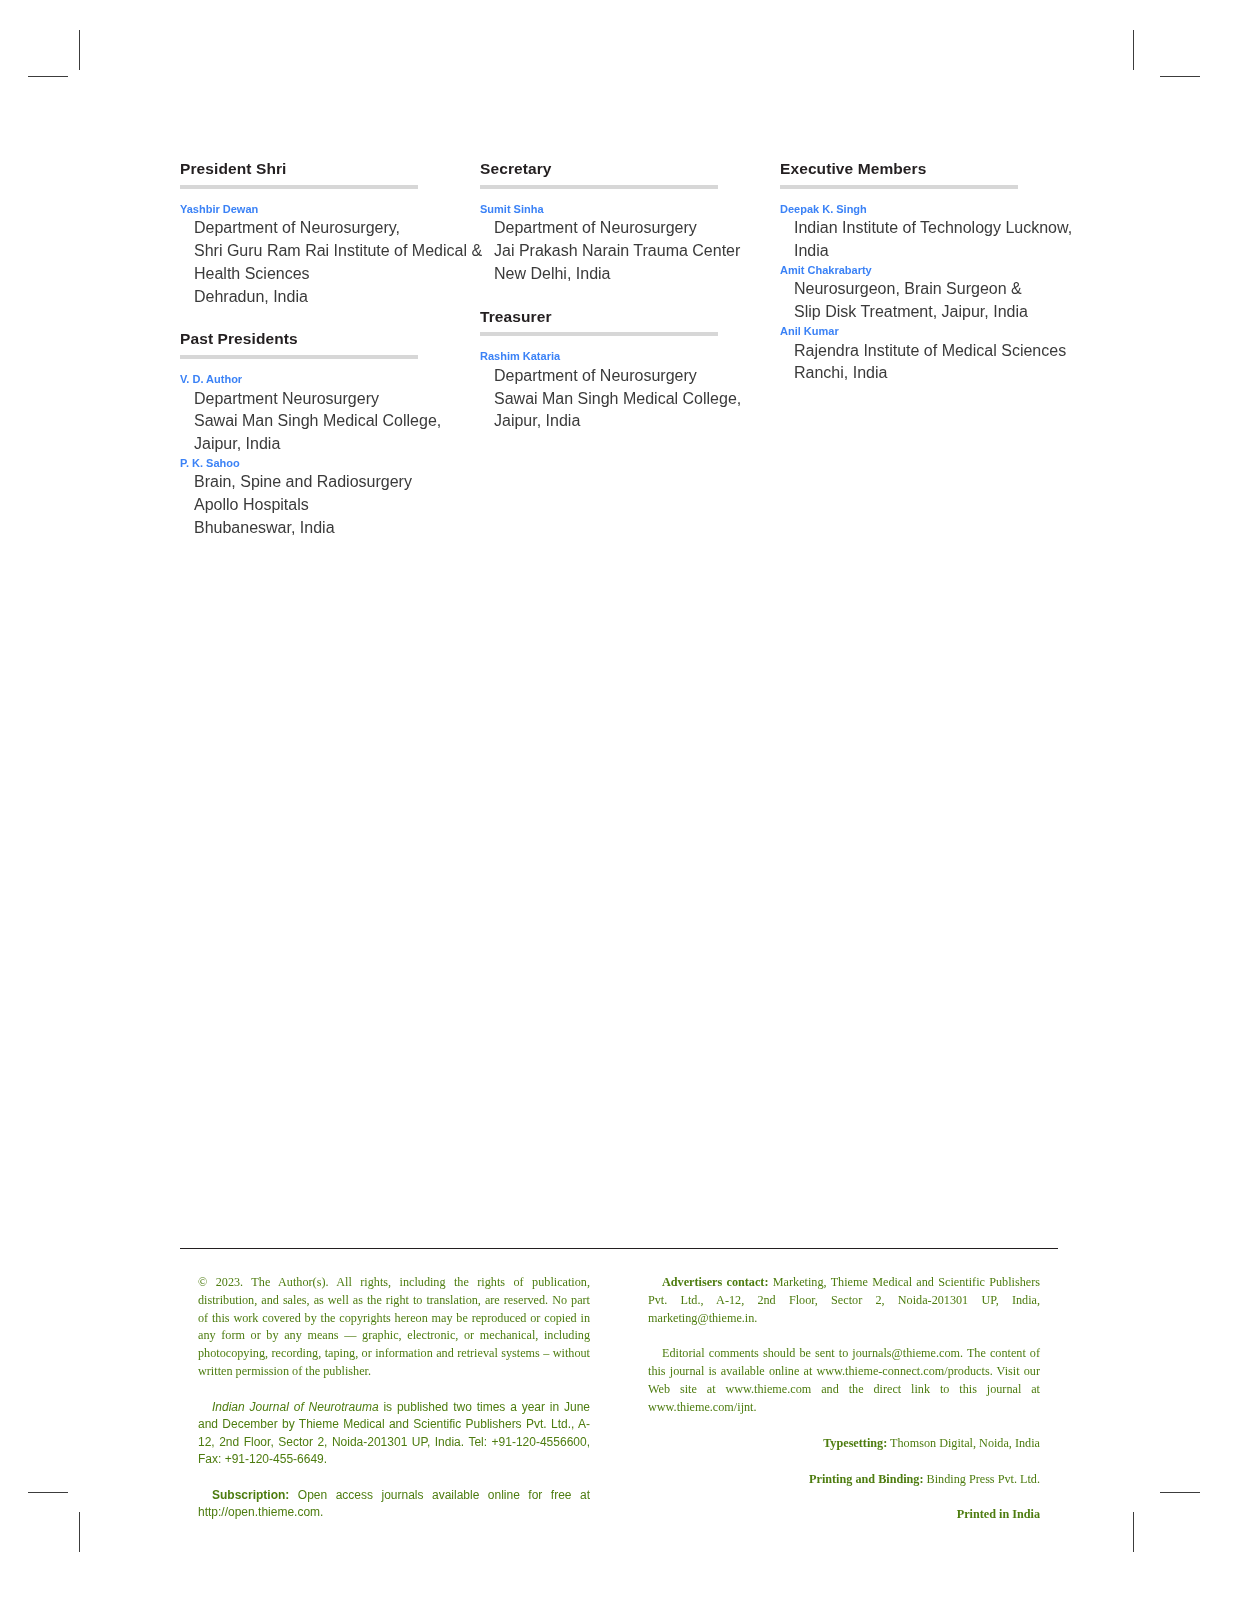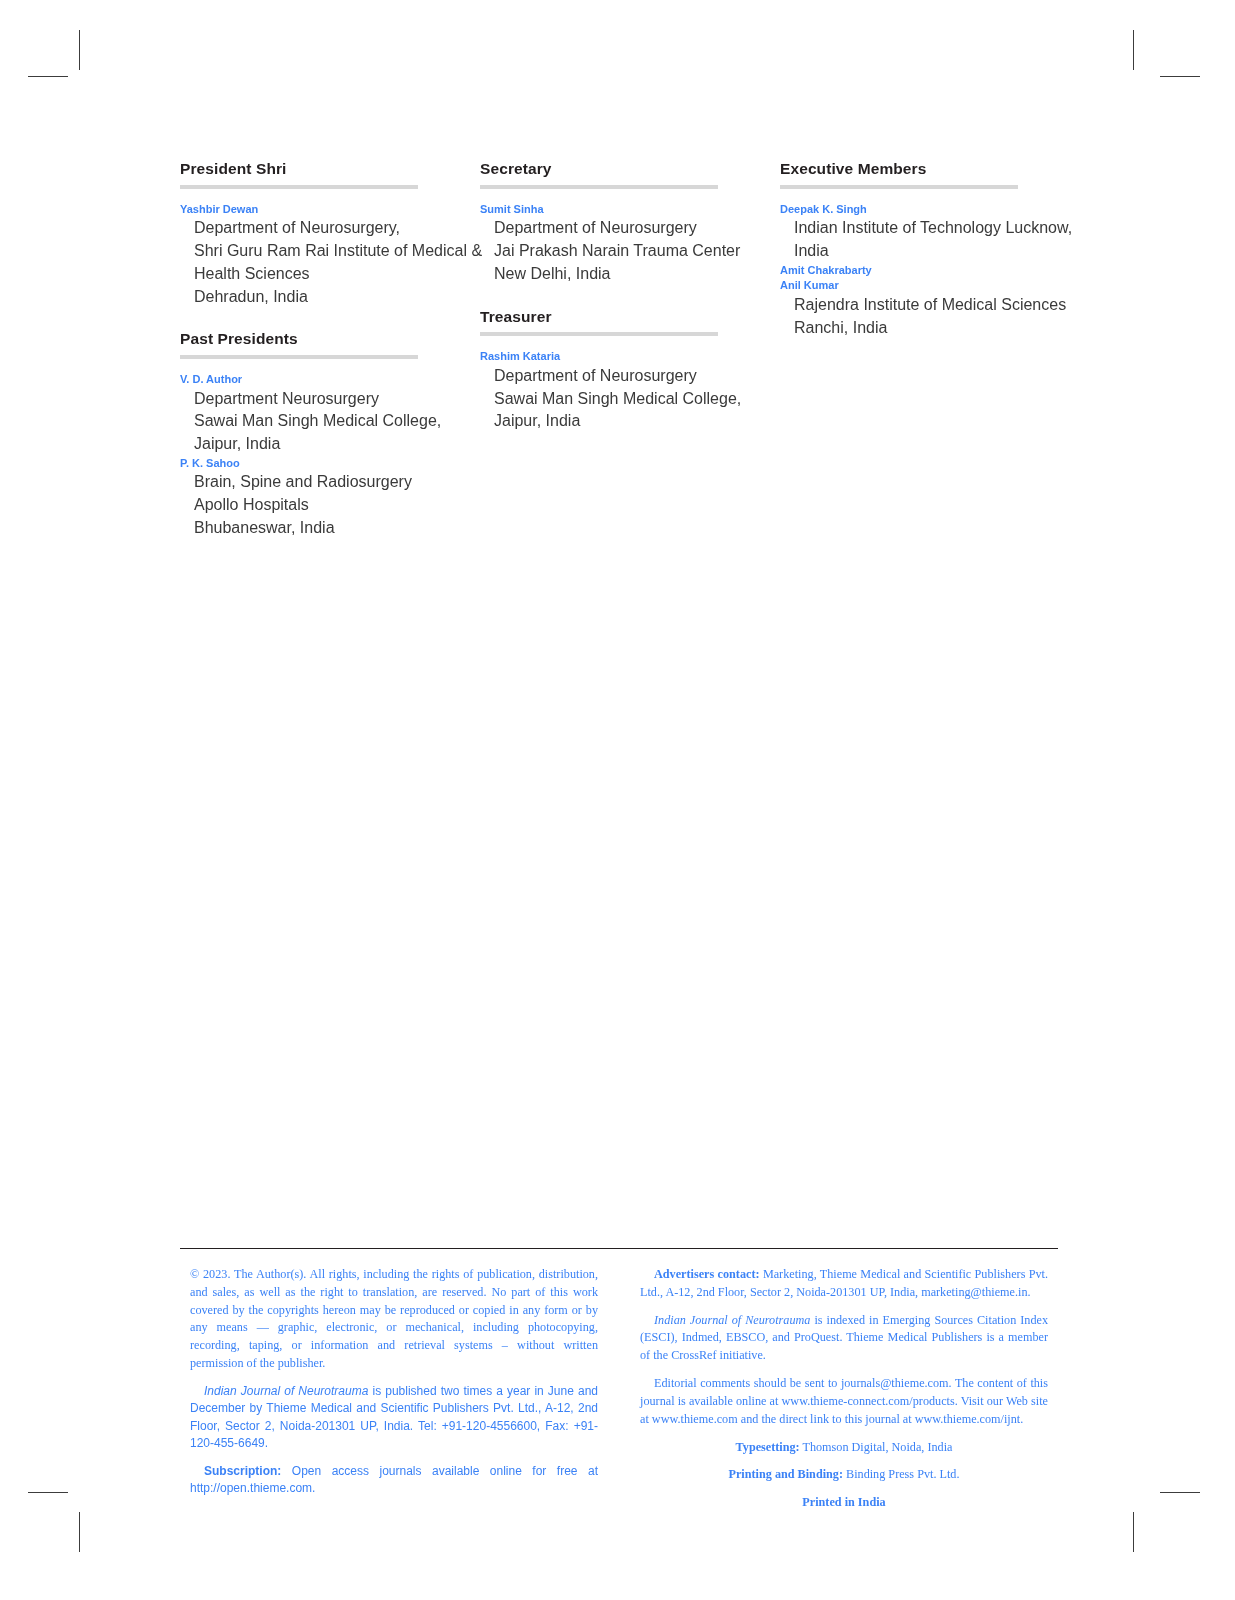--- a/index.html
+++ b/index.html
@@ -105,32 +105,32 @@
     width: 878px;
     margin-bottom: 7px;
   }
   .footer-cols {
     display: flex;
     justify-content: space-between;
   }
   .fcol { width: 428px; }
 
   .fp {
-    margin: 10px;
+    margin: 18px;
     font-size: 11.3px;
     line-height: 1.46;
-    color: #3b82f6;
+    color: #4d7c0f;
     text-align: justify;
     text-justify: inter-word;
     hyphens: none;
   }
   .fp.serif { font-family: "Liberation Serif", serif; font-size: 12.2px; }
   .fp.sans  { font-family: "Liberation Sans", sans-serif; font-size: 12px; }
   .fp.indent { text-indent: 14px; }
-  .fp.nojust { text-align: center; }
+  .fp.nojust { text-align: right; }
   .fp em { font-style: italic; }
   .fp b { font-weight: bold; }
 </style>
 </head>
 <body>
 
 <div class="crop v cm-tl-v"></div>
 <div class="crop h cm-tl-h"></div>
 <div class="crop v cm-tr-v"></div>
 <div class="crop h cm-tr-h"></div>
@@ -220,20 +220,24 @@
         <div class="person">
           <div class="person-name">Deepak K. Singh</div>
           <div class="person-affil">
             <span class="aff-line">Indian Institute of Technology Lucknow,</span>
             <span class="aff-line">India</span>
           </div>
         </div>
 
         <div class="person">
           <div class="person-name">Amit Chakrabarty</div>
+          <div class="person-affil">
+            <span class="aff-line">Neurosurgeon, Brain Surgeon &amp;</span>
+            <span class="aff-line">Slip Disk Treatment, Jaipur, India</span>
+          </div>
         </div>
 
         <div class="person">
           <div class="person-name">Anil Kumar</div>
           <div class="person-affil">
             <span class="aff-line">Rajendra Institute of Medical Sciences</span>
             <span class="aff-line">Ranchi, India</span>
           </div>
         </div>
 
@@ -249,21 +253,20 @@
   <div class="footer-cols">
 
     <div class="fcol">
       <p class="fp serif">© 2023. The Author(s). All rights, including the rights of publication, distribution, and sales, as well as the right to translation, are reserved. No part of this work covered by the copyrights hereon may be reproduced or copied in any form or by any means — graphic, electronic, or mechanical, including photocopying, recording, taping, or information and retrieval systems – without written permission of the publisher.</p>
       <p class="fp sans indent"><em>Indian Journal of Neurotrauma</em><span> is published two times a year in June and December by Thieme Medical and Scientific Publishers Pvt. Ltd., A-12, 2nd Floor, Sector 2, Noida-201301 UP, India. Tel: +91-120-4556600, Fax: +91-120-455-6649.</span></p>
       <p class="fp sans indent"><b>Subscription:</b><span> Open access journals available online for free at http://open.thieme.com.</span></p>
     </div>
 
     <div class="fcol">
       <p class="fp serif indent"><b>Advertisers contact:</b><span> Marketing, Thieme Medical and Scientific Publishers Pvt. Ltd., A-12, 2nd Floor, Sector 2, Noida-201301 UP, India, marketing@thieme.in.</span></p>
-      <p class="fp serif indent"><em>Indian Journal of Neurotrauma</em><span> is indexed in Emerging Sources Citation Index (ESCI), Indmed, EBSCO, and ProQuest. Thieme Medical Publishers is a member of the CrossRef initiative.</span></p>
       <p class="fp serif indent">Editorial comments should be sent to journals@thieme.com. The content of this journal is available online at www.thieme-connect.com/products. Visit our Web site at www.thieme.com and the direct link to this journal at www.thieme.com/ijnt.</p>
       <p class="fp serif nojust"><b>Typesetting:</b><span> Thomson Digital, Noida, India</span></p>
       <p class="fp serif nojust"><b>Printing and Binding:</b><span> Binding Press Pvt. Ltd.</span></p>
       <p class="fp serif nojust"><b>Printed in India</b></p>
     </div>
 
   </div>
 </div>
 
 </body></html>

